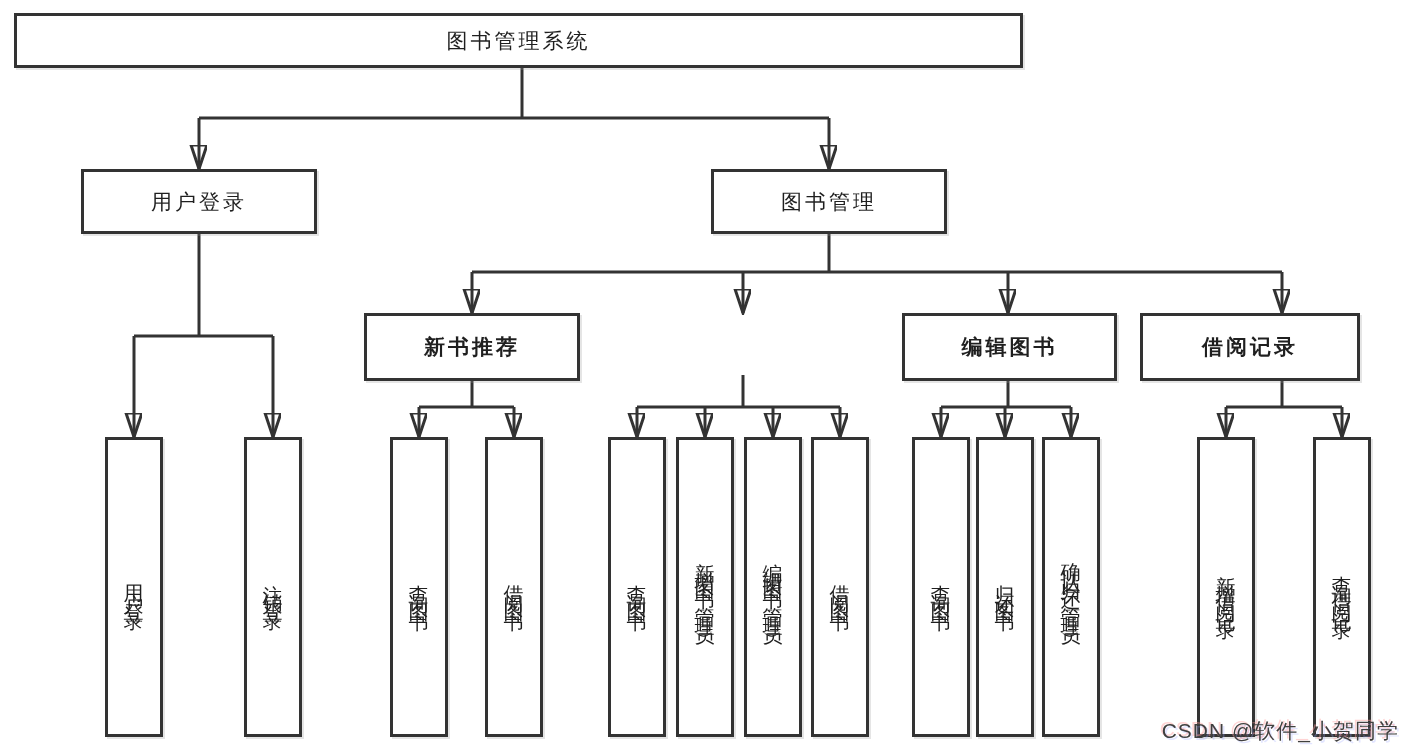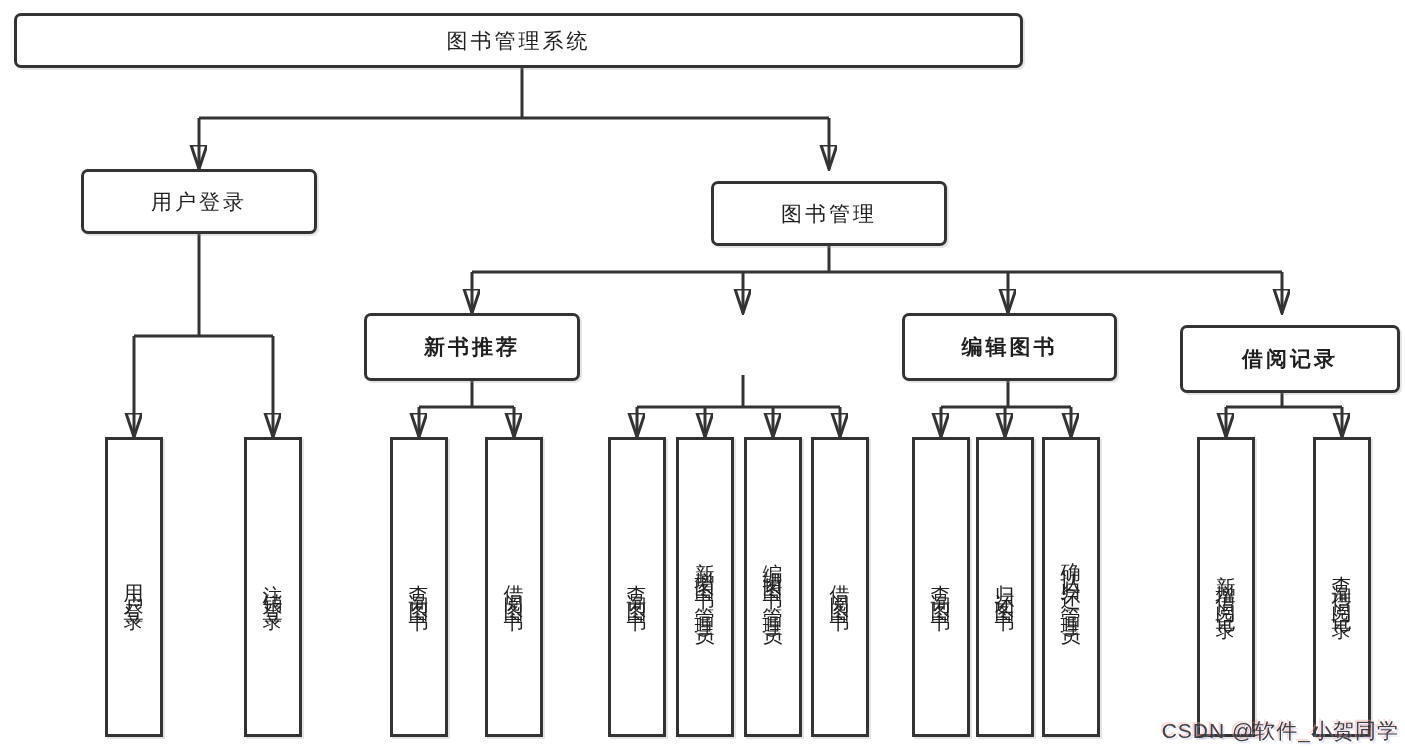--- a/index.html
+++ b/index.html
@@ -21,29 +21,29 @@
     stroke: #333333; stroke-width: 3; fill: none;
   }
   .node {
     position: absolute;
     background: #ffffff;
     border: 3px solid #333333;
     box-shadow: 2px 2px 0 rgba(150,150,150,0.25);
     display: flex; align-items: center; justify-content: center;
     color: #1f1f1f;
   }
-  .hnode { font-size: 21px; letter-spacing: 3px; white-space: nowrap; border-radius: 7px; }
+  .hnode { font-size: 21px; letter-spacing: 3px; white-space: nowrap; }
   .root  { left: 14px;  top: 13px;  width: 1009px; height: 55px; }
   .l2a   { left: 81px;  top: 169px; width: 236px;  height: 65px; }
-  .l2b   { left: 711px; top: 169px; width: 236px;  height: 65px; margin-top: 12px; }
+  .l2b   { left: 711px; top: 169px; width: 236px;  height: 65px; }
   .l3    { top: 313px; height: 68px; font-weight: bold; }
   .l3a   { left: 364px;  width: 216px; }
   .l3b   { left: 634px;  width: 219px; }
   .l3c   { left: 902px;  width: 215px; }
-  .l3d   { left: 1180px; width: 220px; margin-top: 12px; }
+  .l3d   { left: 1140px; width: 220px; }
   .vnode { top: 437px; height: 300px; width: 58px; }
   .vnode span {
     writing-mode: vertical-rl;
     font-size: 20px;
     letter-spacing: 9px;
     line-height: 1;
     color: #1f1f1f;
   }
   .a1 { left: 105px; }  .a2 { left: 244px; }
   .b1 { left: 390px; }  .b2 { left: 485px; }

